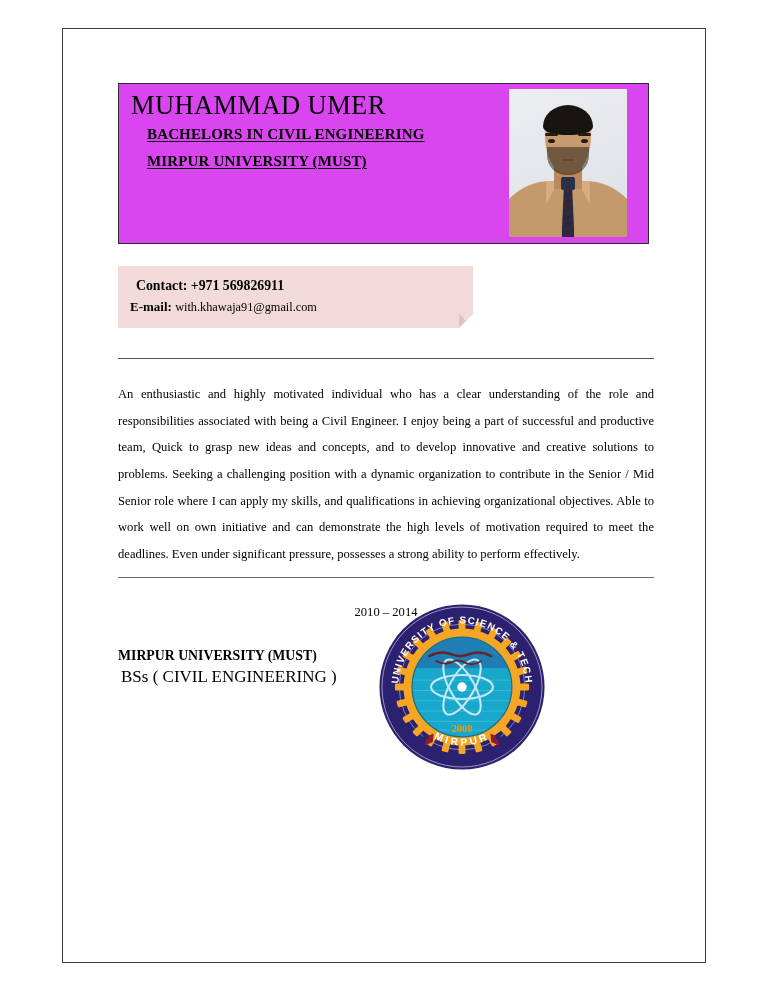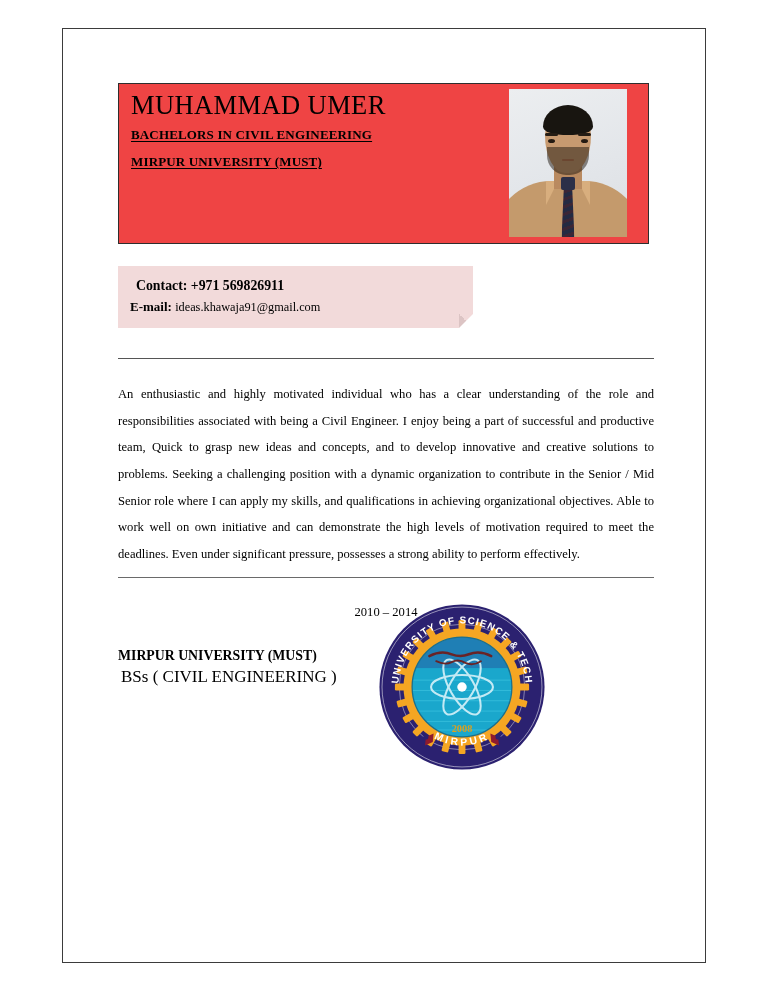--- a/index.html
+++ b/index.html
@@ -35,42 +35,42 @@
     width: 536px;
   }
 
   
   .header-box {
     position: relative;
     width: 531px;
     height: 161px;
     border: 1px solid #2e2e2e;
     box-sizing: border-box;
-    background: #ef4444;
+    background: #d946ef;
   }
   .header-text {
     position: absolute;
     left: 12px;
     top: 6px;
     width: 370px;
   }
   .full-name {
     font-size: 26.5px;
     letter-spacing: 0.4px;
     line-height: 1.18;
     margin: 0 0 3px 0;
     white-space: nowrap;
   }
   .header-sub {
-    font-size: 13px;
+    font-size: 15px;
     font-weight: bold;
     letter-spacing: 0.15px;
     text-decoration: underline;
     text-underline-offset: 2px;
-    margin: 0 0 9px 0;
+    margin: 0 0 9px 16px;
     display: inline-block;
     white-space: nowrap;
   }
   .header-sub-wrap { margin-top: 4px; }
 
   
   .photo {
     position: absolute;
     right: 21px;
     top: 5px;
@@ -330,21 +330,21 @@
     </div>
 
     <div class="contact-wrap">
       <div class="contact-box">
         <div class="c-line c-phone">
           <span>Contact:</span>
           <span>+971 569826911</span>
         </div>
         <div class="c-line c-email">
           <span class="lbl">E-mail:</span>
-          <span class="val">ideas.khawaja91@gmail.com</span>
+          <span class="val">with.khawaja91@gmail.com</span>
         </div>
       </div>
     </div>
 
     <hr class="rule profile-rule">
     <p class="body-text">An enthusiastic and highly motivated individual who has a clear understanding of the role and responsibilities associated with being a Civil Engineer. I enjoy being a part of successful and productive team, Quick to grasp new ideas and concepts, and to develop innovative and creative solutions to problems. Seeking a challenging position with a dynamic organization to contribute in the Senior / Mid Senior role where I can apply my skills, and qualifications in achieving organizational objectives. Able to work well on own initiative and can demonstrate the high levels of motivation required to meet the deadlines. Even under significant pressure, possesses a strong ability to perform effectively.</p>
 
     <hr class="rule-thin academic-rule">
 
     <div class="edu-block">

